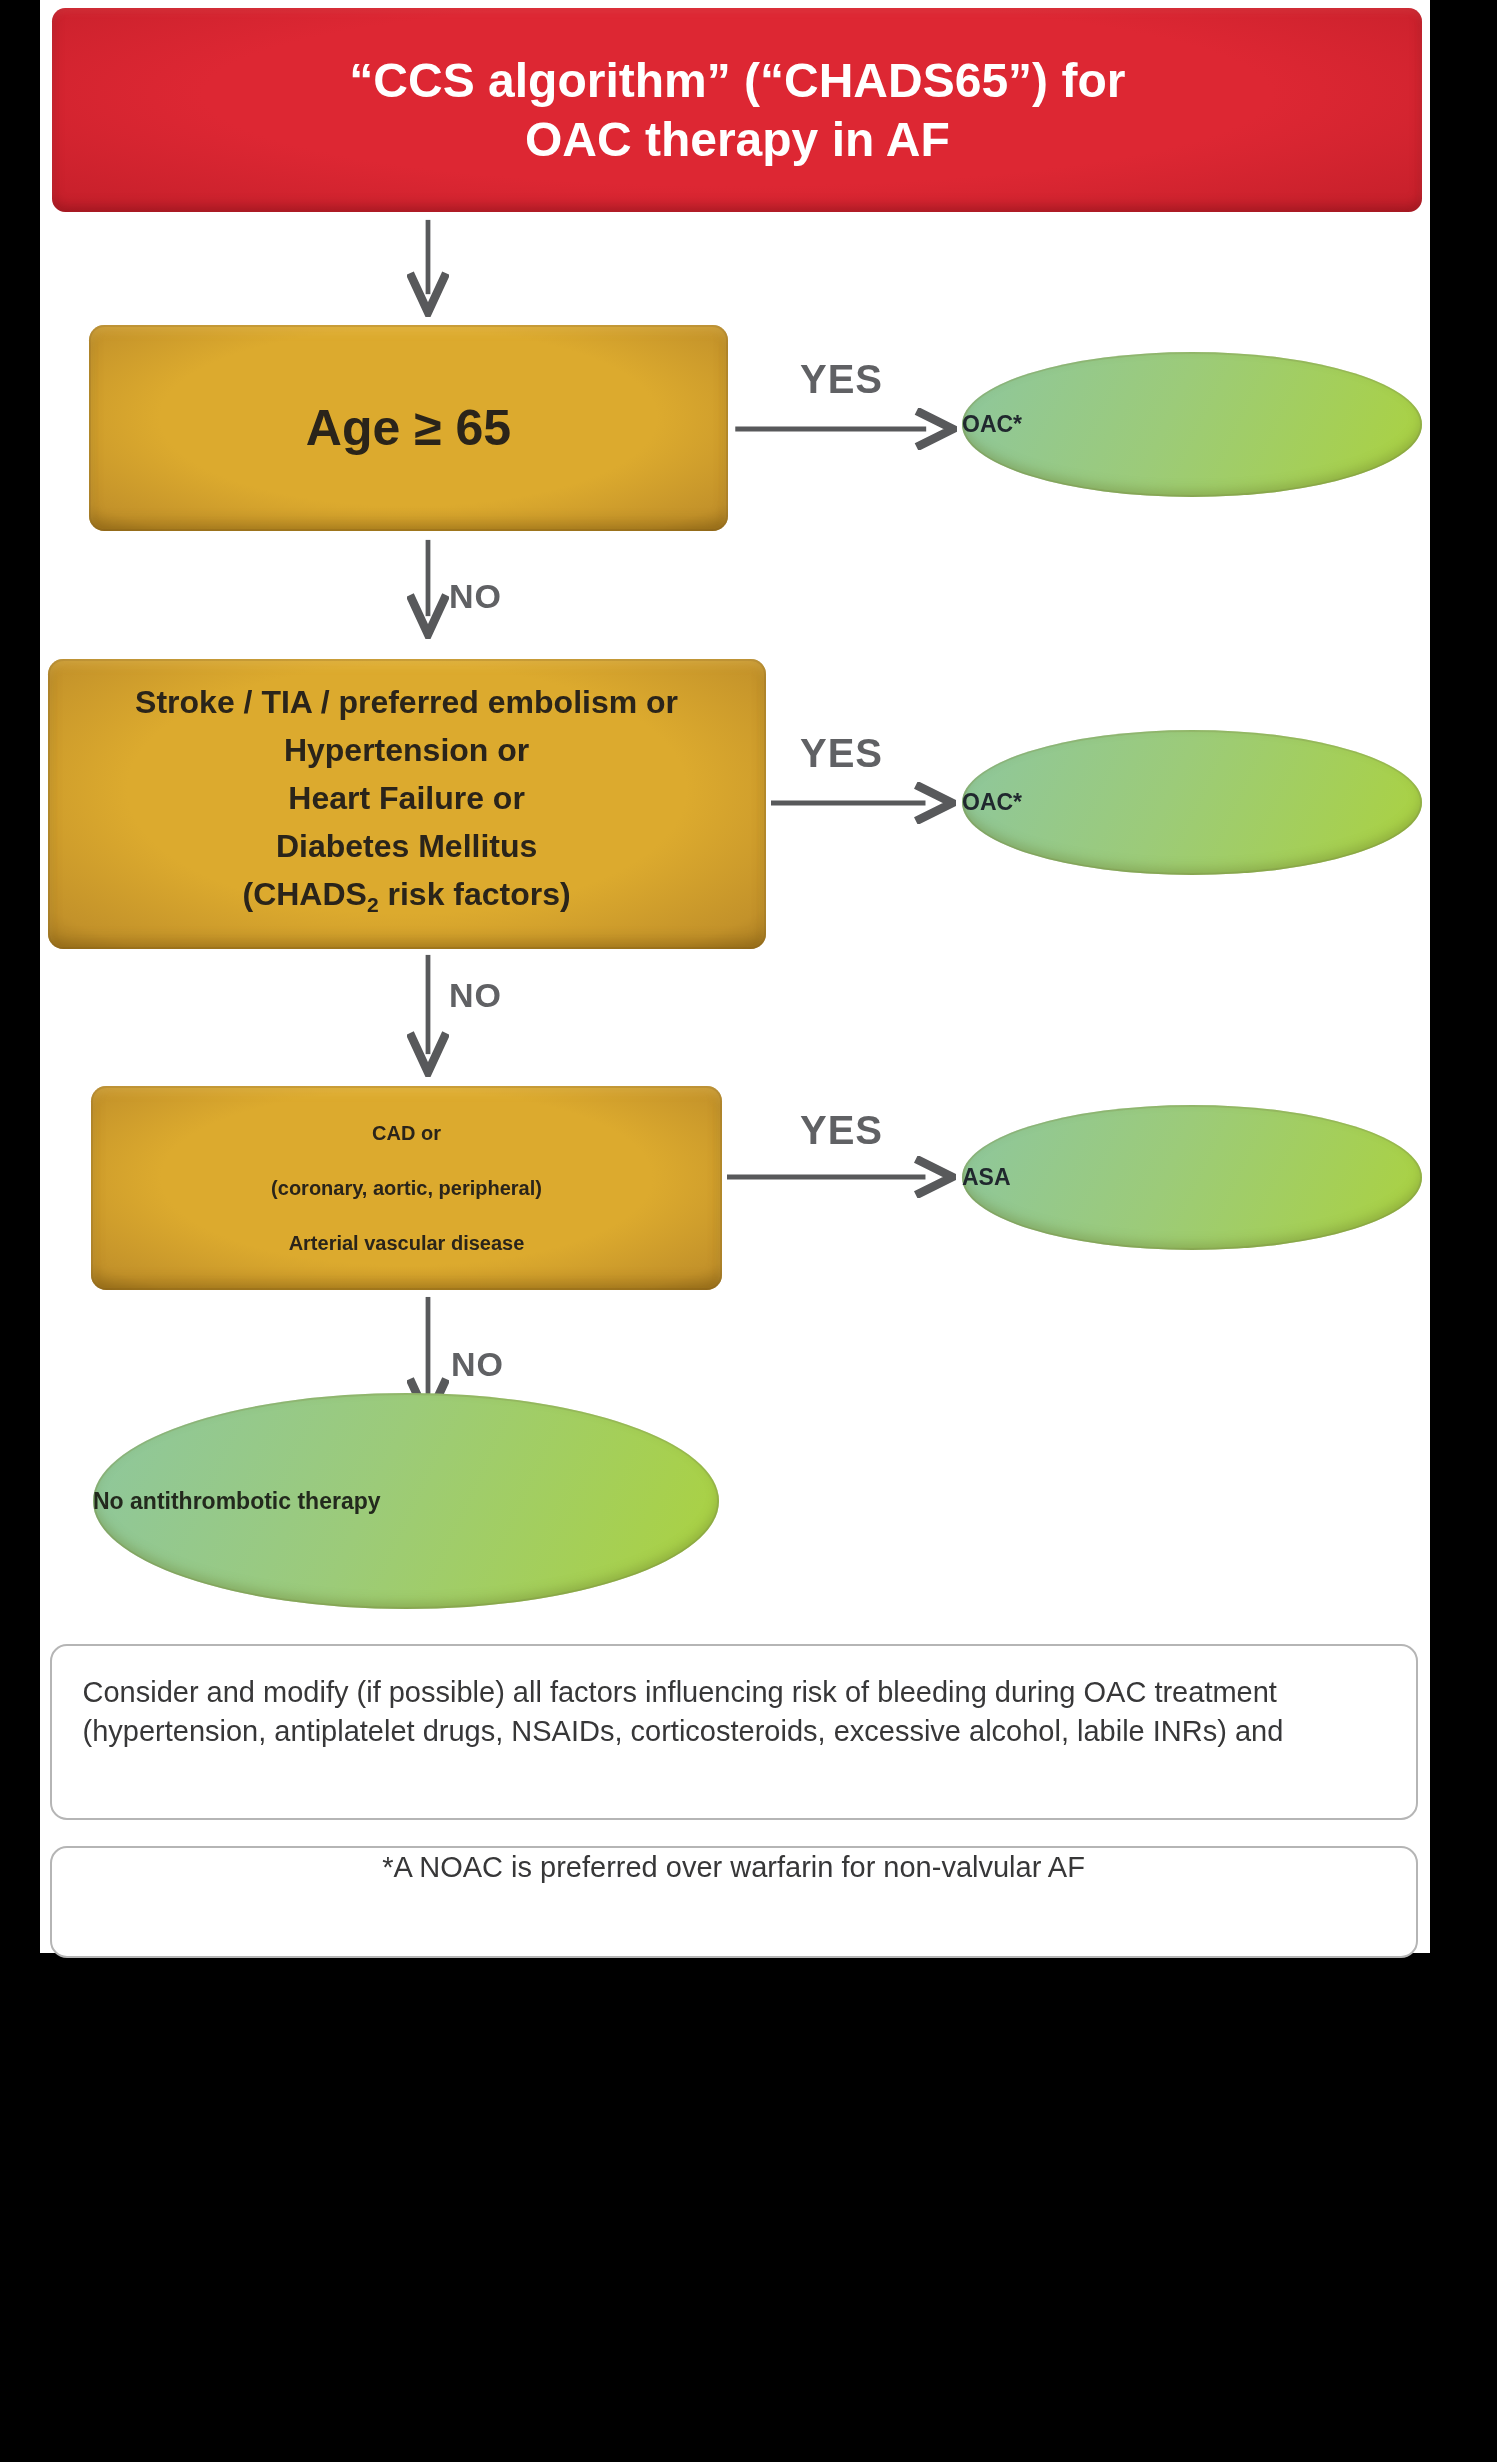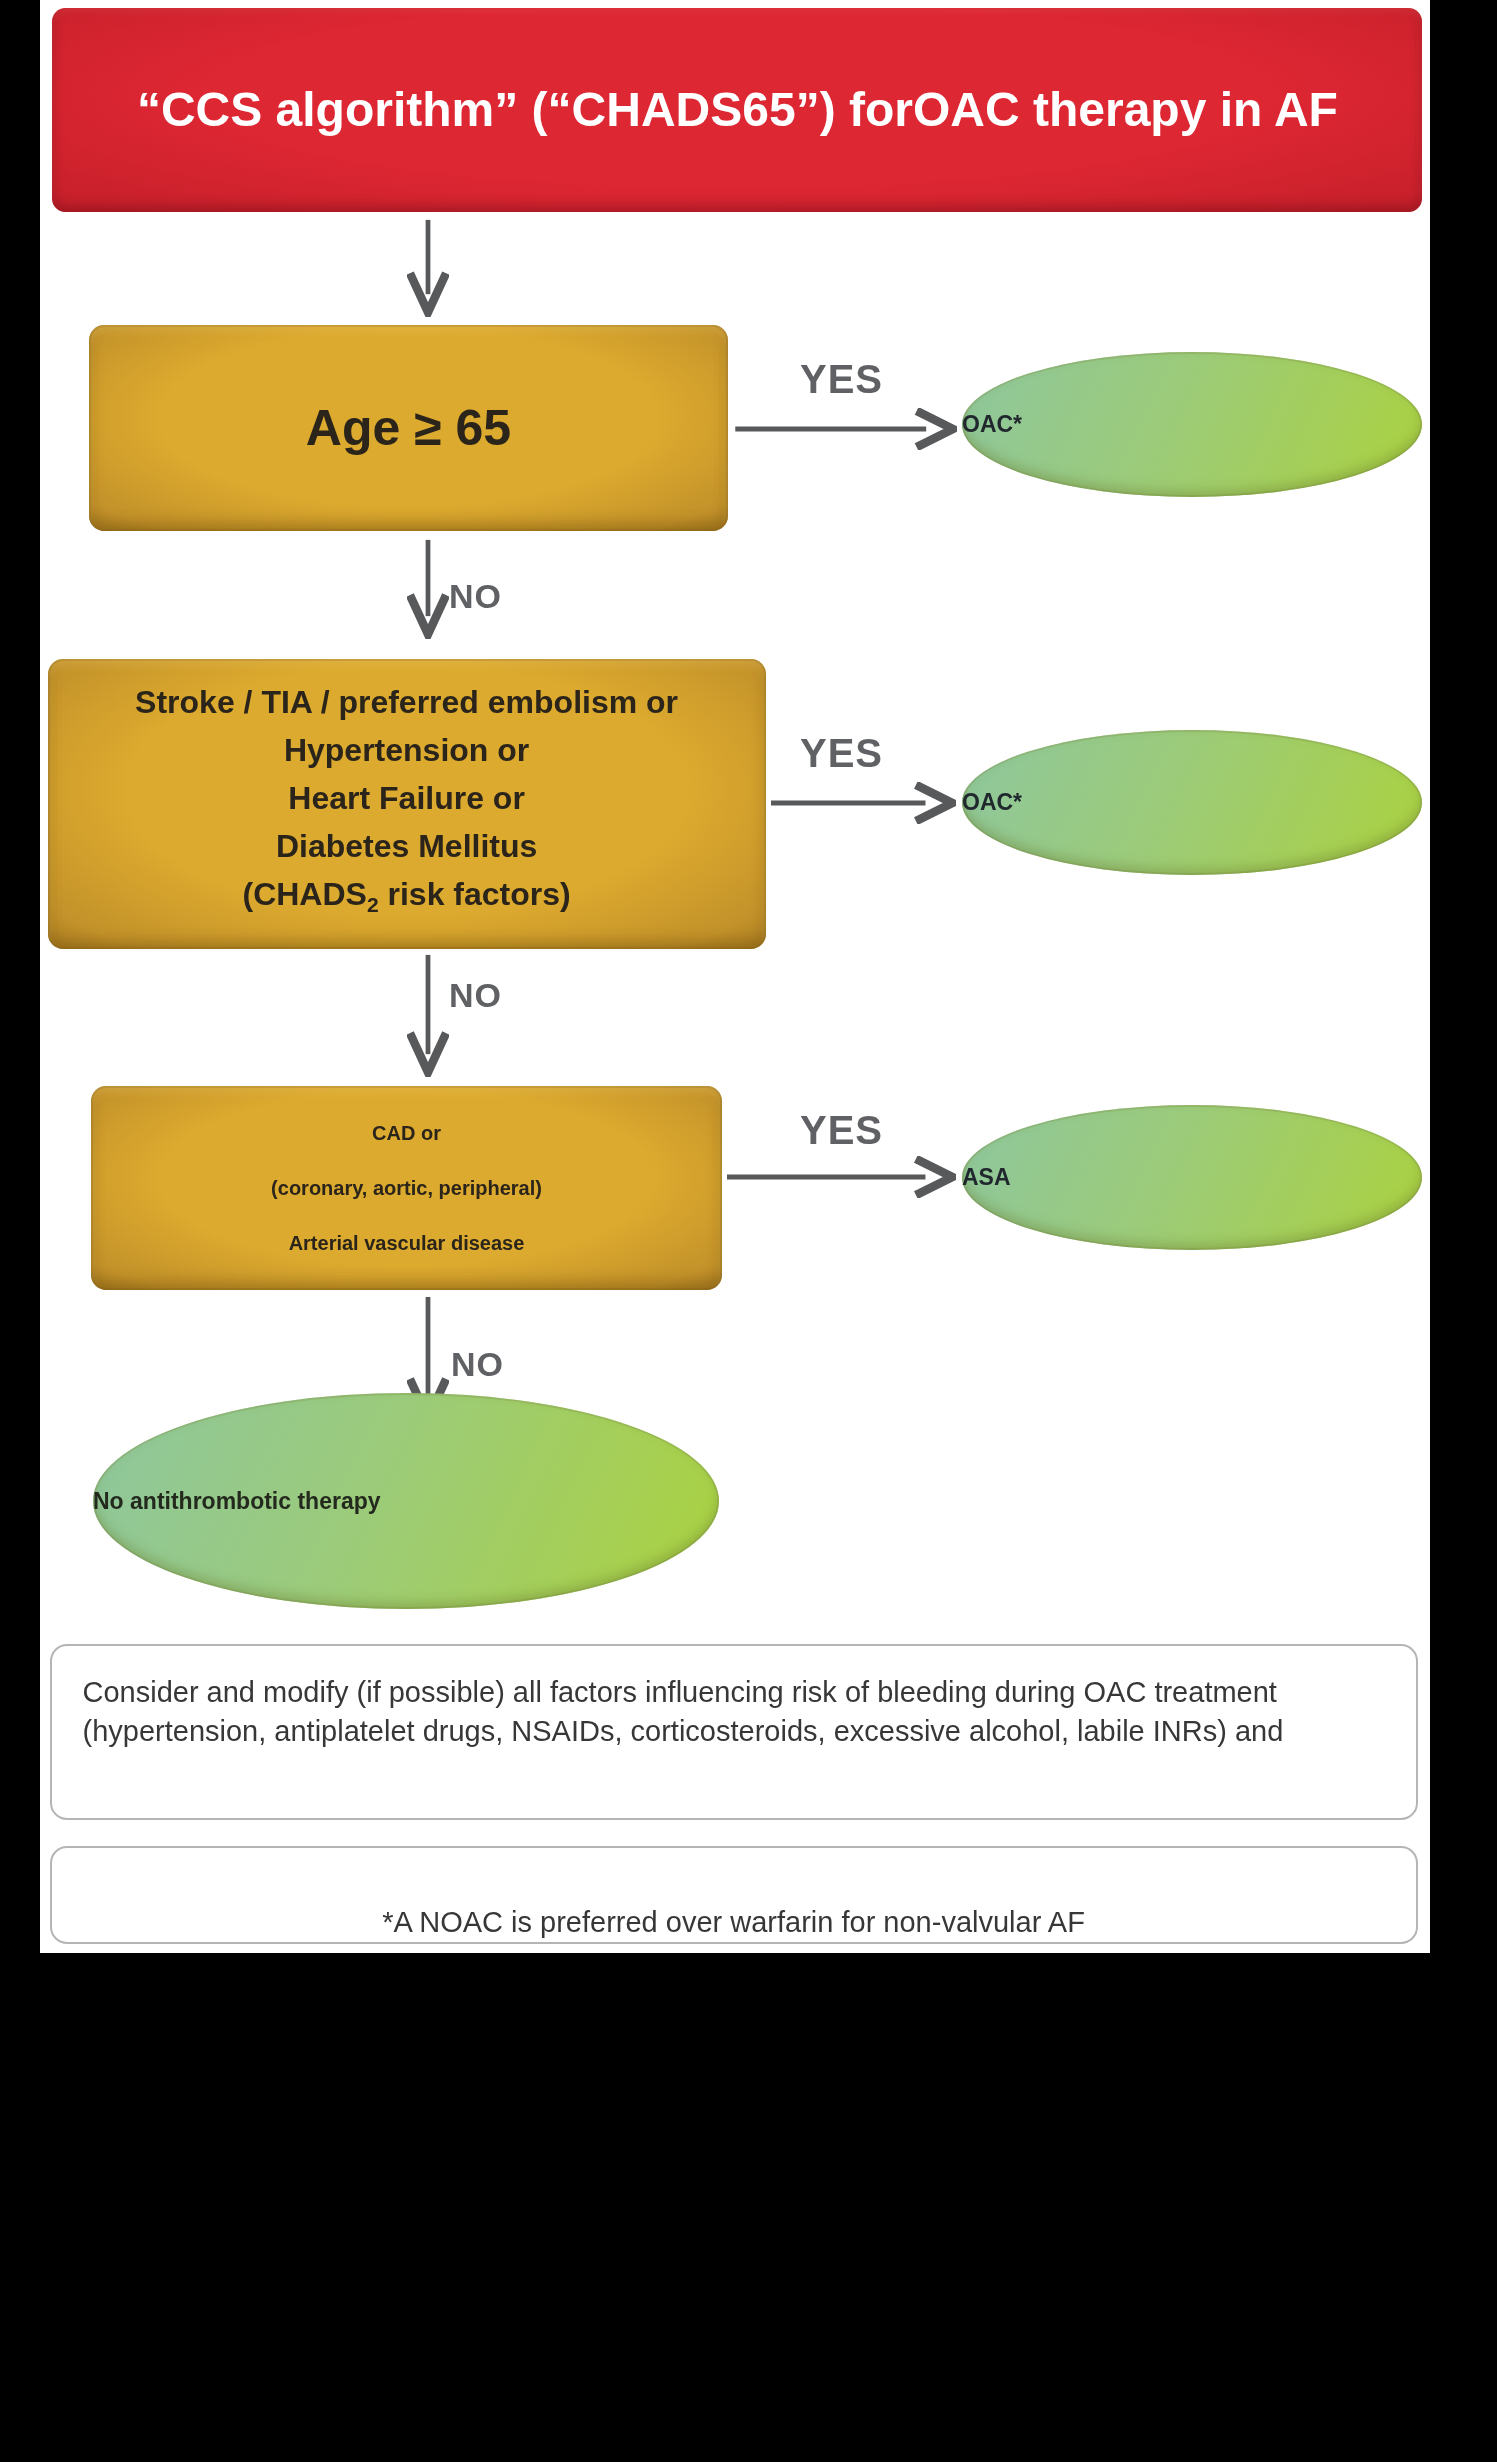--- a/index.html
+++ b/index.html
@@ -7,21 +7,21 @@
     position:relative;width:1497px;height:2462px;background:#000;overflow:hidden;
     font-family:"Liberation Sans",sans-serif;
   }
   .panel{position:absolute;left:40px;top:0;width:1390px;height:1953px;background:#ffffff;}
 
   
   .header{
     position:absolute;left:12.4px;top:7.6px;width:1370px;height:204px;border-radius:13.4px;
     background:radial-gradient(ellipse at 50% 42%, #dd2733 55%, #c41f2a 100%);
     box-shadow:inset 0 -5.7px 11.5px rgba(90,10,15,.35), inset 0 3.8px 7.6px rgba(255,120,120,.18);
-    display:flex;flex-direction:row;align-items:center;justify-content:center;
+    display:flex;flex-direction:column;align-items:center;justify-content:center;
     color:#fff;font-weight:bold;font-size:48px;line-height:59px;text-align:center;
   }
 
   
   .gold{
     position:absolute;border-radius:15.3px;
     background:radial-gradient(ellipse at 50% 45%, #dcaa2e 55%, #c3922a 88%, #a87c22 100%);
     box-shadow:inset 0 5.7px 9.5px rgba(255,224,130,.25), inset 0 -7.6px 13.4px rgba(116,80,12,.45), inset 0 0 0 1.9px rgba(140,100,25,.35);
     display:flex;flex-direction:column;align-items:center;justify-content:center;
     color:#2a241a;font-weight:bold;text-align:center;
@@ -51,21 +51,21 @@
   
   .arr{position:absolute;}
   .arr line,.arr polyline{stroke:#58595b;fill:none;}
 
   
   .note{
     position:absolute;left:9.5px;width:1368px;background:#fff;border:2.9px solid #b5b5b5;border-radius:17px;
     color:#373738;font-size:29px;line-height:39px;box-sizing:border-box;
   }
   #note-bleeding{top:1644px;height:176px;padding:27px 29px 0 31px;}
-  #note-noac{top:1846px;height:98px;display:flex;align-items:flex-end;justify-content:center;text-align:center;}
+  #note-noac{top:1846px;height:112px;display:flex;align-items:flex-start;justify-content:center;text-align:center;}
   .note sup{font-size:18px;}
 </style>
 </head>
 <body>
 
 <div class="canvas">
   <div class="panel">
 
     <div class="header">
       <div>“CCS algorithm” (“CHADS65”) for</div>

